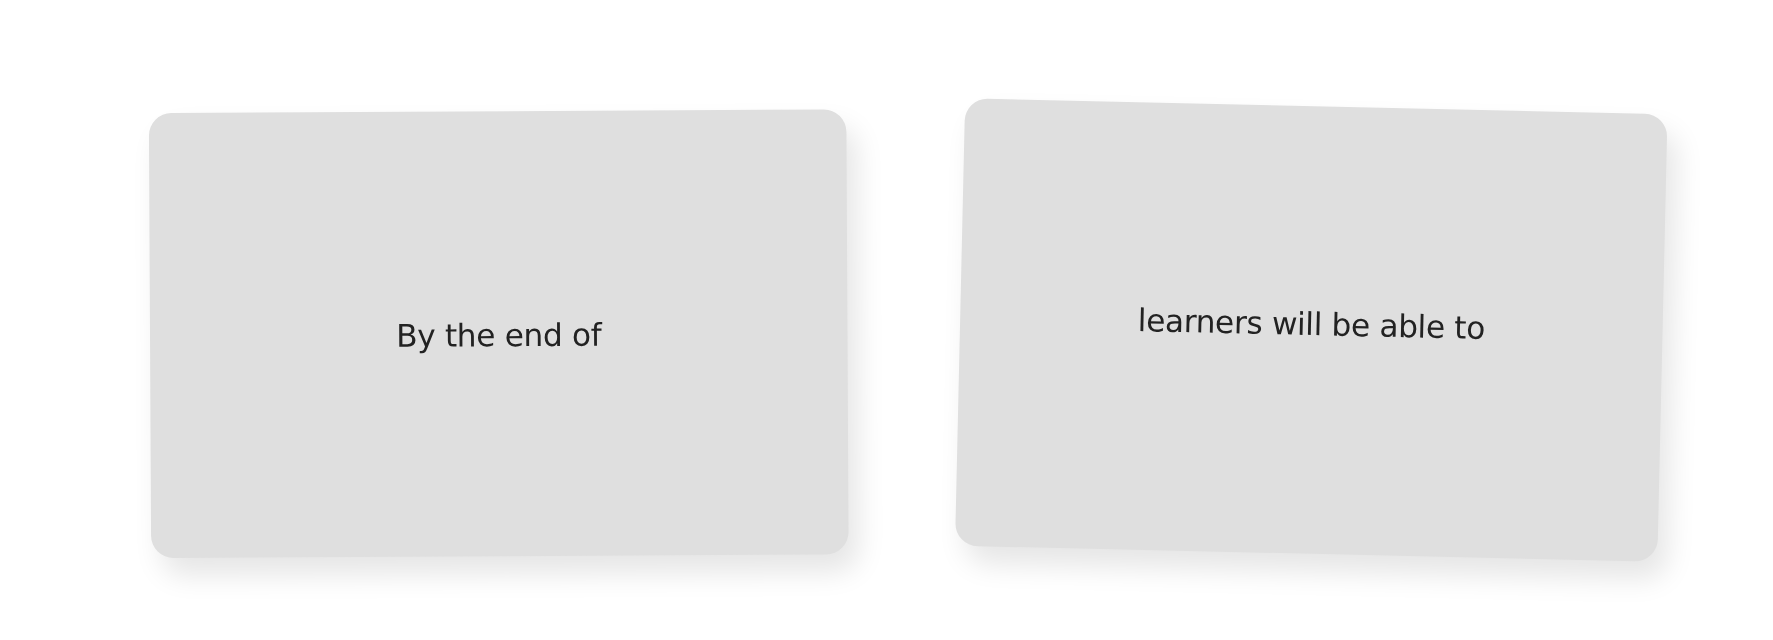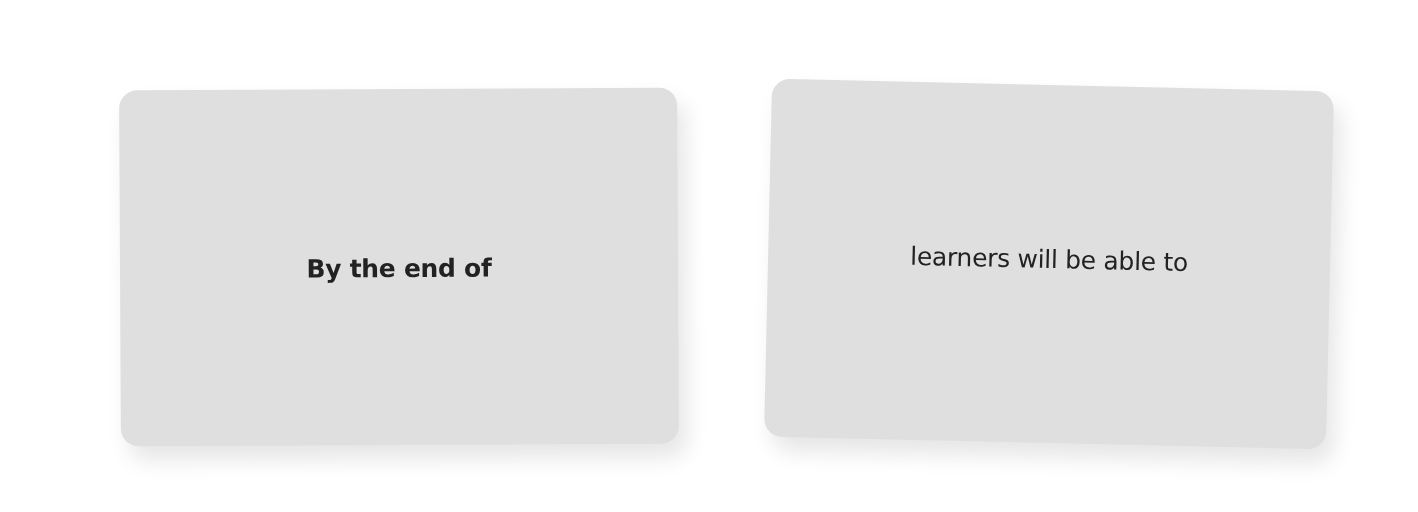--- a/index.html
+++ b/index.html
@@ -23,21 +23,21 @@
     }
     .card .text {
       font-size: 25px;
       color: #222222;
       letter-spacing: -0.3px;
     }
     #card-1 {
       left: 120px; top: 89px;
       transform: rotate(-0.3deg);
     }
-    #card-1 .text { margin-left: 0px; margin-top: 2px; font-weight: bold; }
+    #card-1 .text { margin-left: 0px; margin-top: 2px; }
     #card-2 {
       left: 768px; top: 85px;
       width: 562px; height: 358px;
       transform: rotate(1.3deg);
     }
     #card-2 .text { margin-top: -10px; }
   </style>
 </head>
 <body>
 

